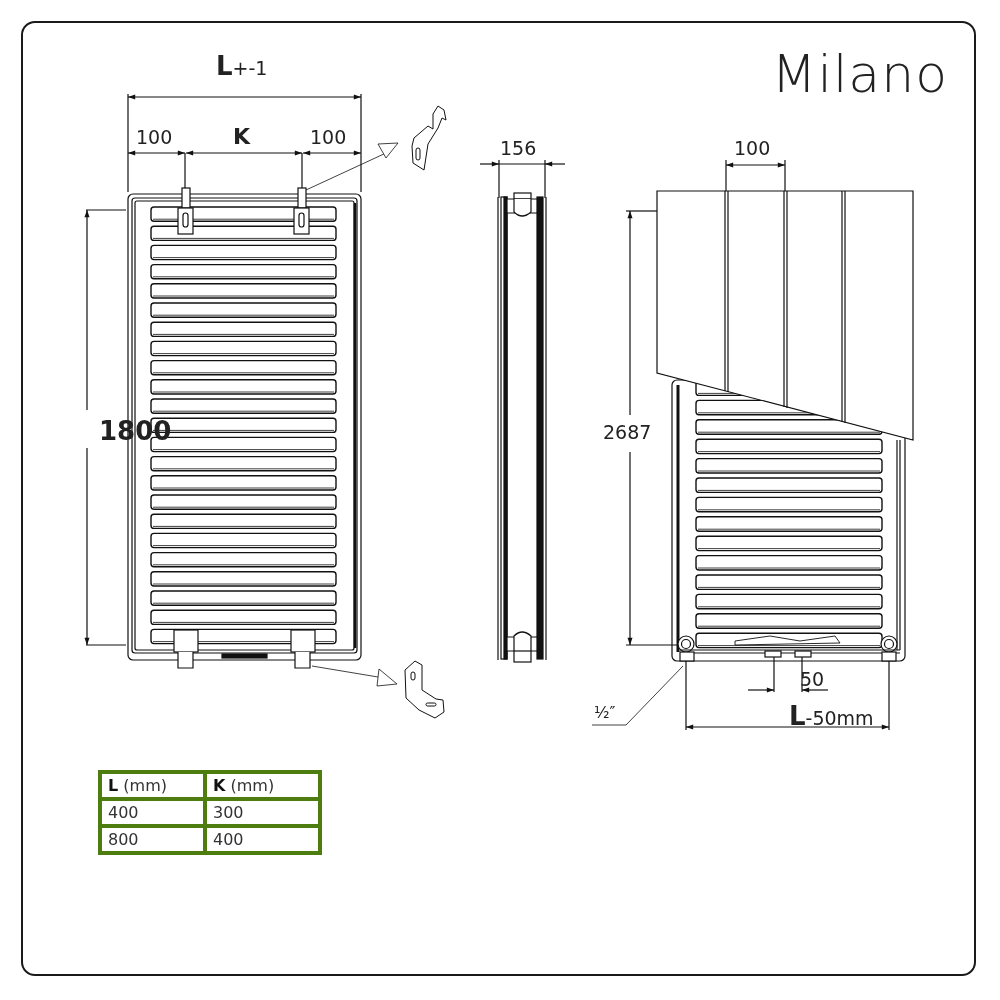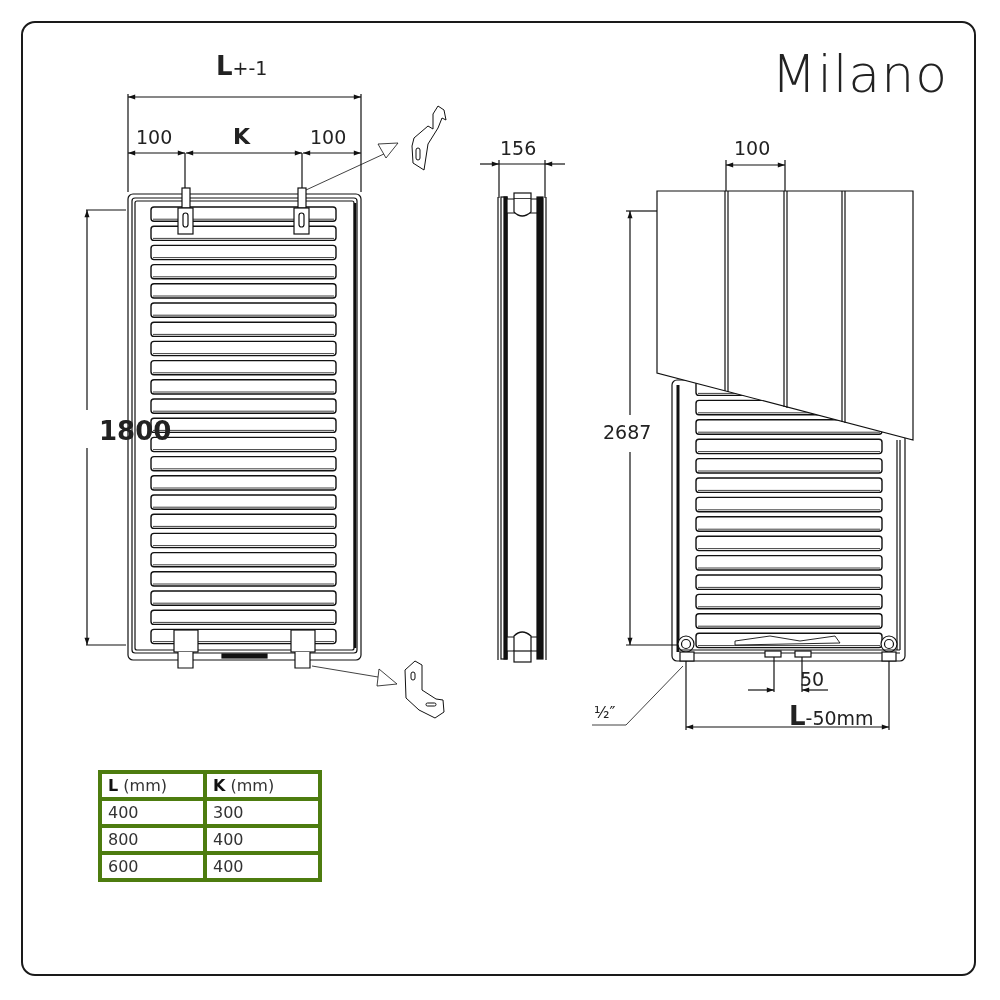--- a/index.html
+++ b/index.html
@@ -251,18 +251,14 @@
     <td><b>K</b> <span>(mm)</span></td>
   </tr>
   <tr>
     <td>400</td>
     <td>300</td>
   </tr>
   <tr>
     <td>800</td>
     <td>400</td>
   </tr>
-  <tr>
-    <td>600</td>
-    <td>400</td>
-  </tr>
 </tbody>
   </table>
 
 </body></html>

